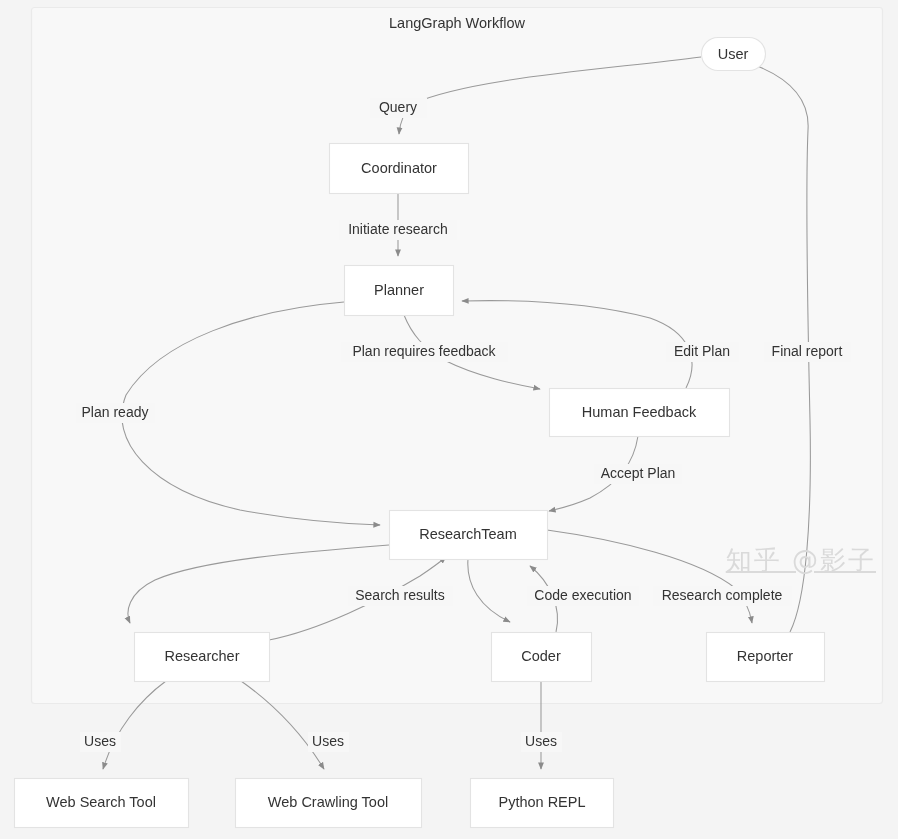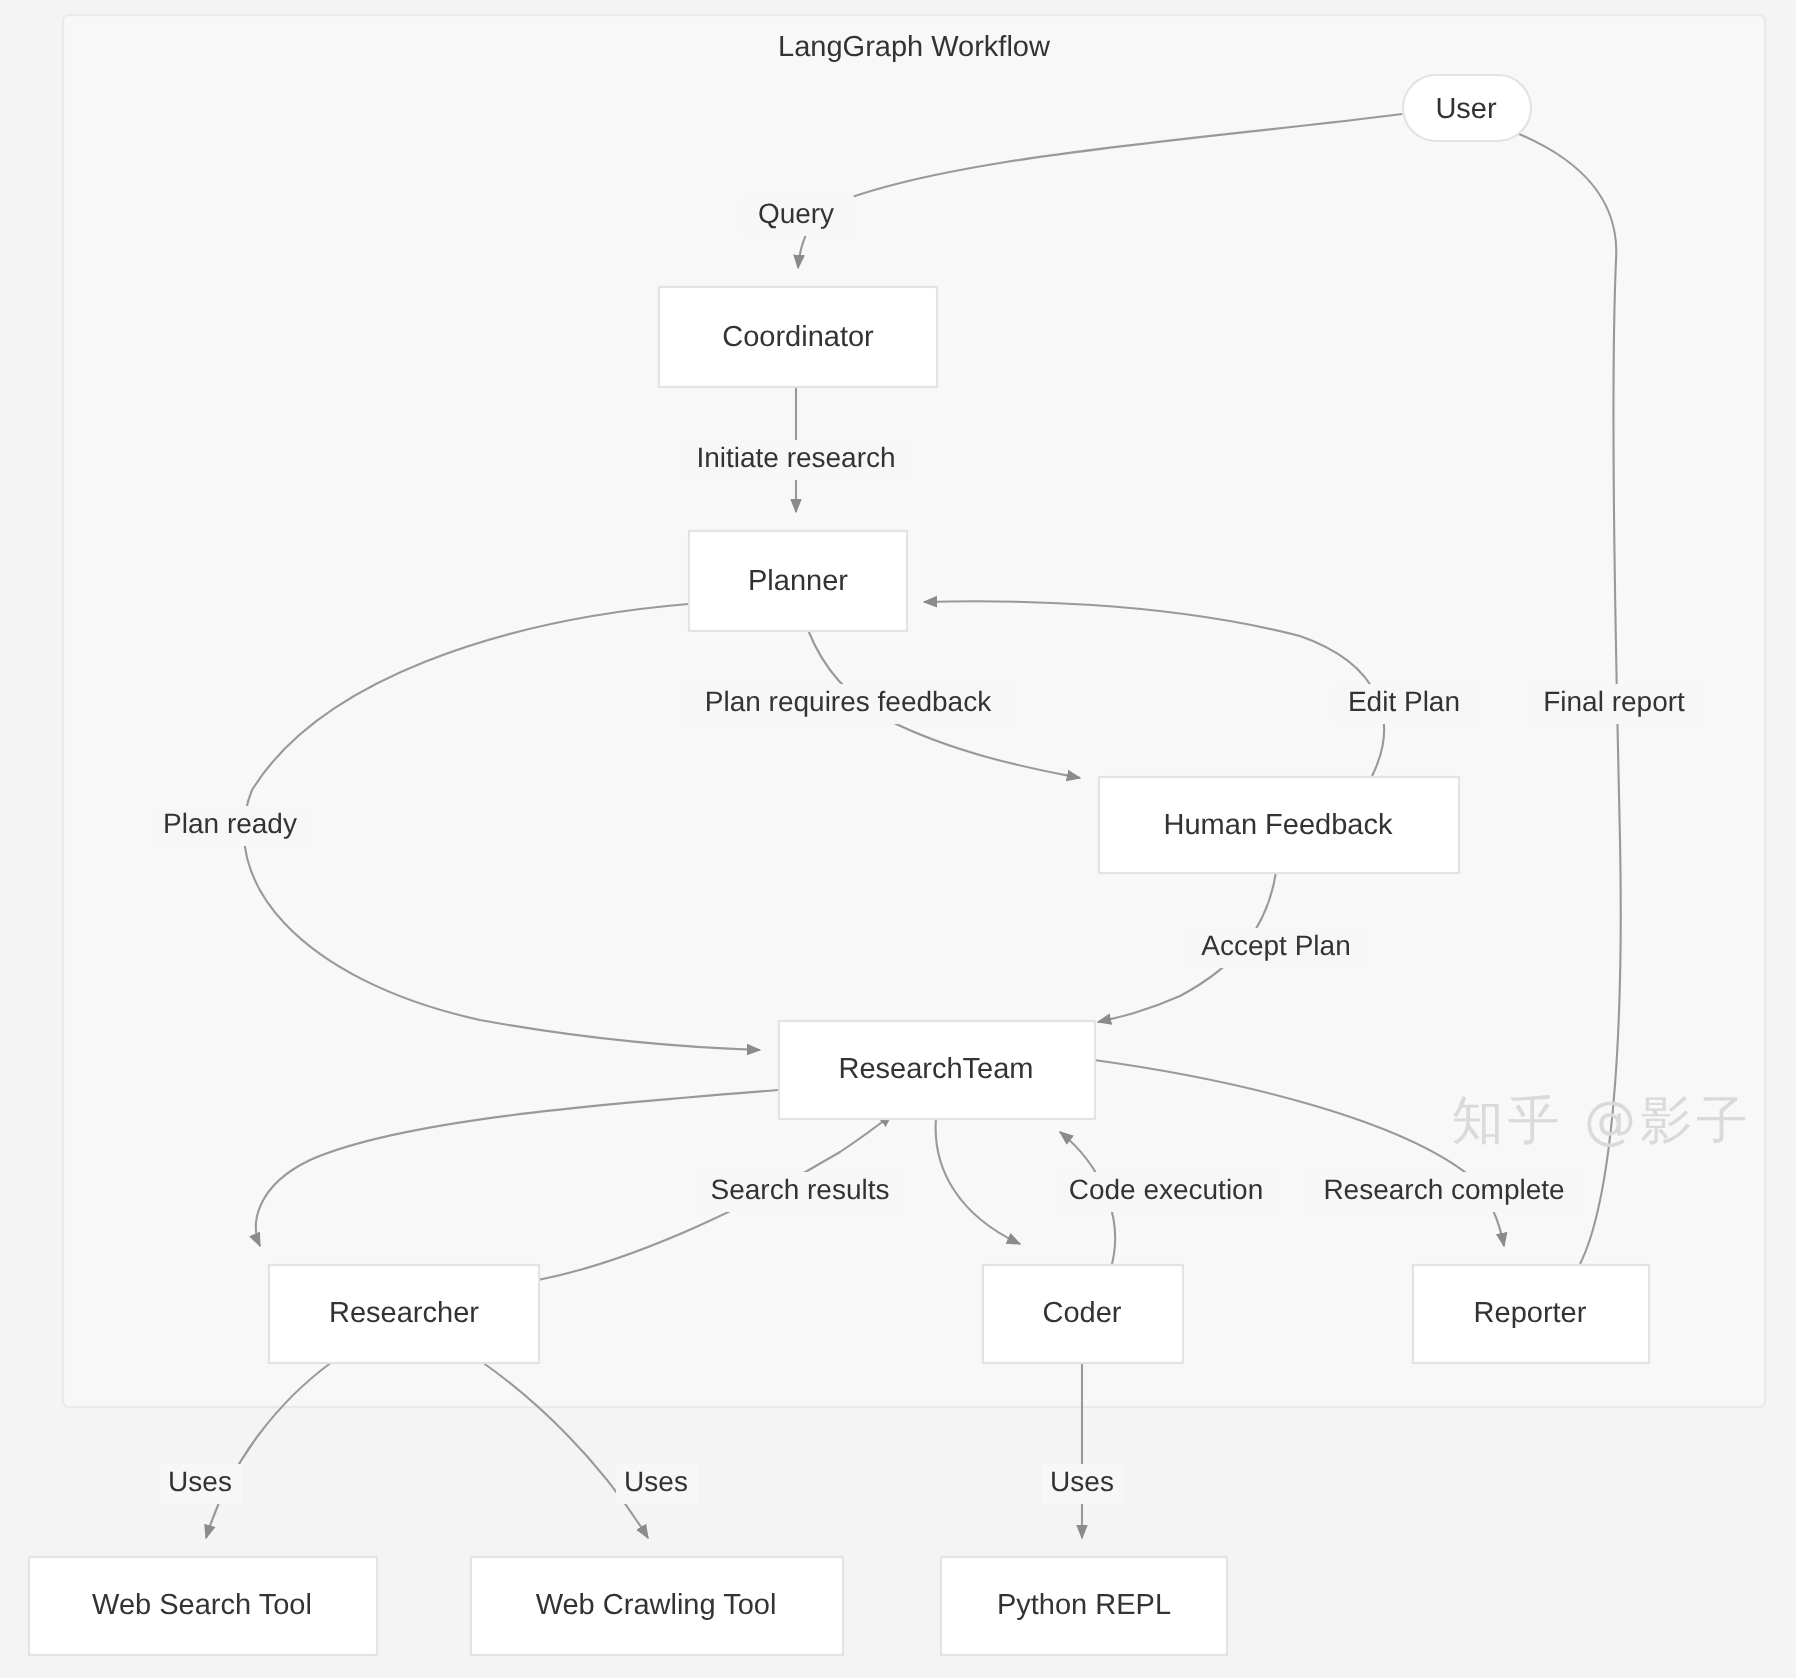--- a/index.html
+++ b/index.html
@@ -30,21 +30,21 @@
   .edge-label{
     font-family:"Liberation Sans","DejaVu Sans",sans-serif;
     font-size:14px;fill:#333333;text-anchor:middle;dominant-baseline:middle;
   }
   .edge-label-bg{fill:#f7f7f7;}
 
   .watermark{
     position:absolute;right:22px;bottom:18px;
     font-family:"DejaVu Sans",sans-serif;
     font-size:26px;color:#dadada;letter-spacing:2px;
-    user-select:none;white-space:nowrap;
+    user-select:none;white-space:nowrap;text-decoration:underline;
   }
 </style>
 </head>
 <body>
 
 <div id="canvas">
   <svg viewBox="0 0 898 839" xmlns="http://www.w3.org/2000/svg">
     <defs>
       <marker id="ah" viewBox="0 0 10 10" refX="9" refY="5" markerWidth="7" markerHeight="7" orient="auto-start-reverse">
         <path d="M 0 1 L 10 5 L 0 9 z" class="edge-head"></path>

